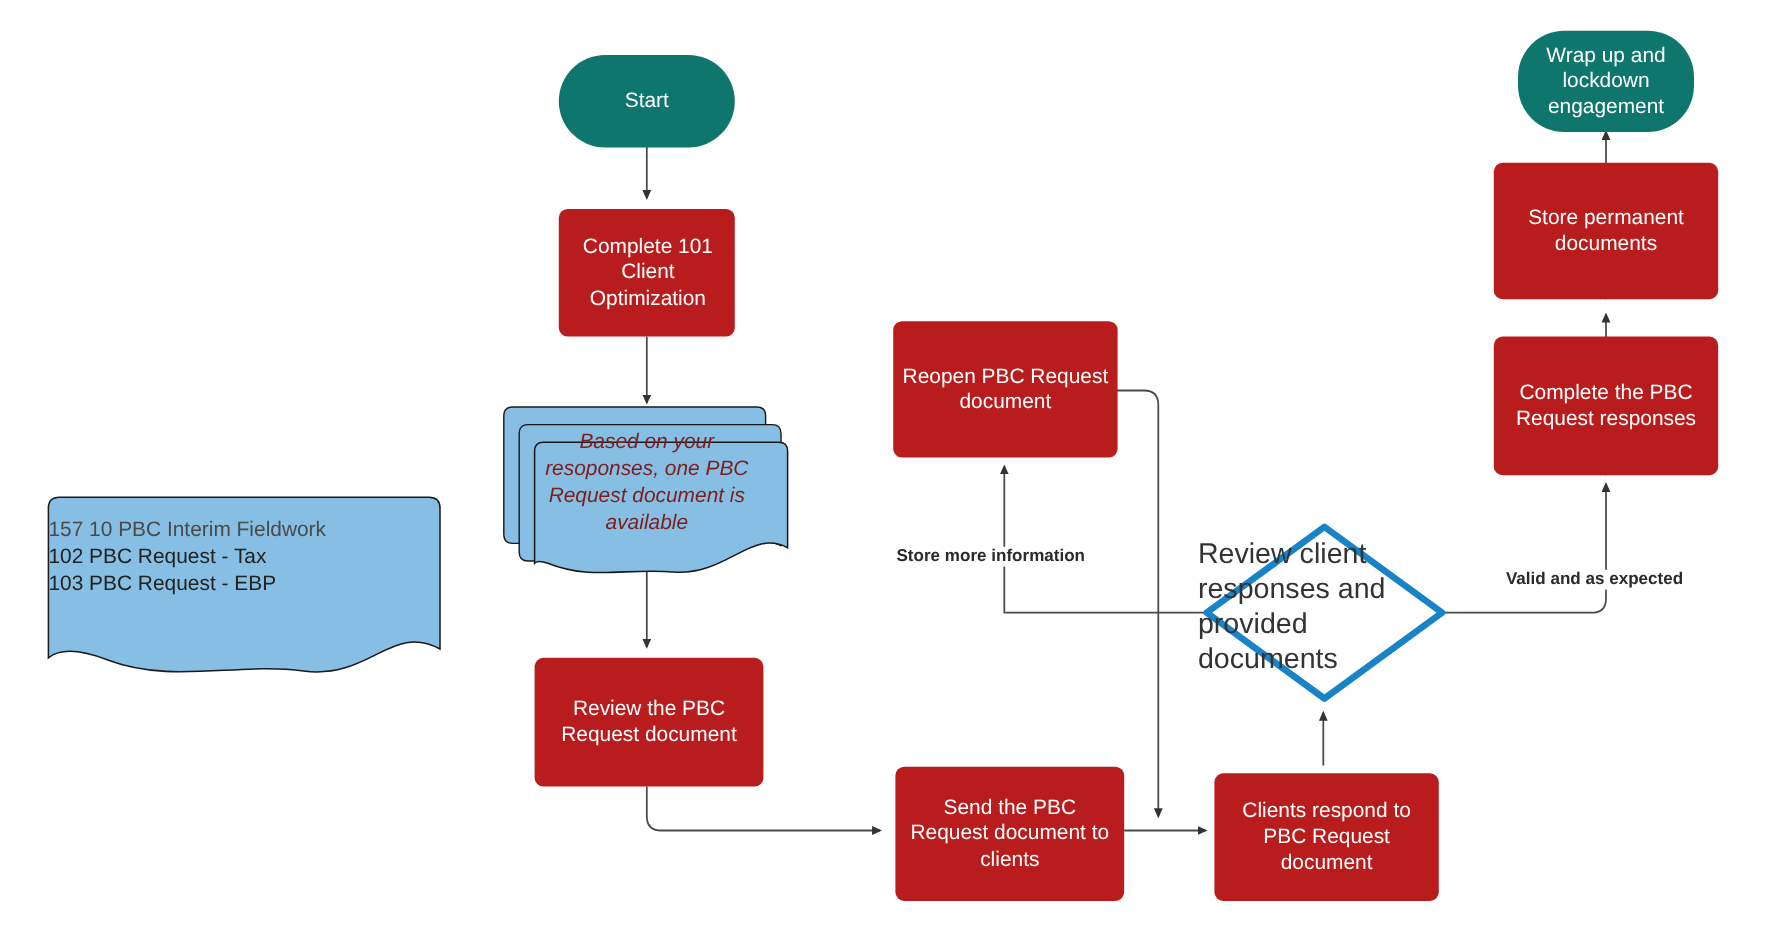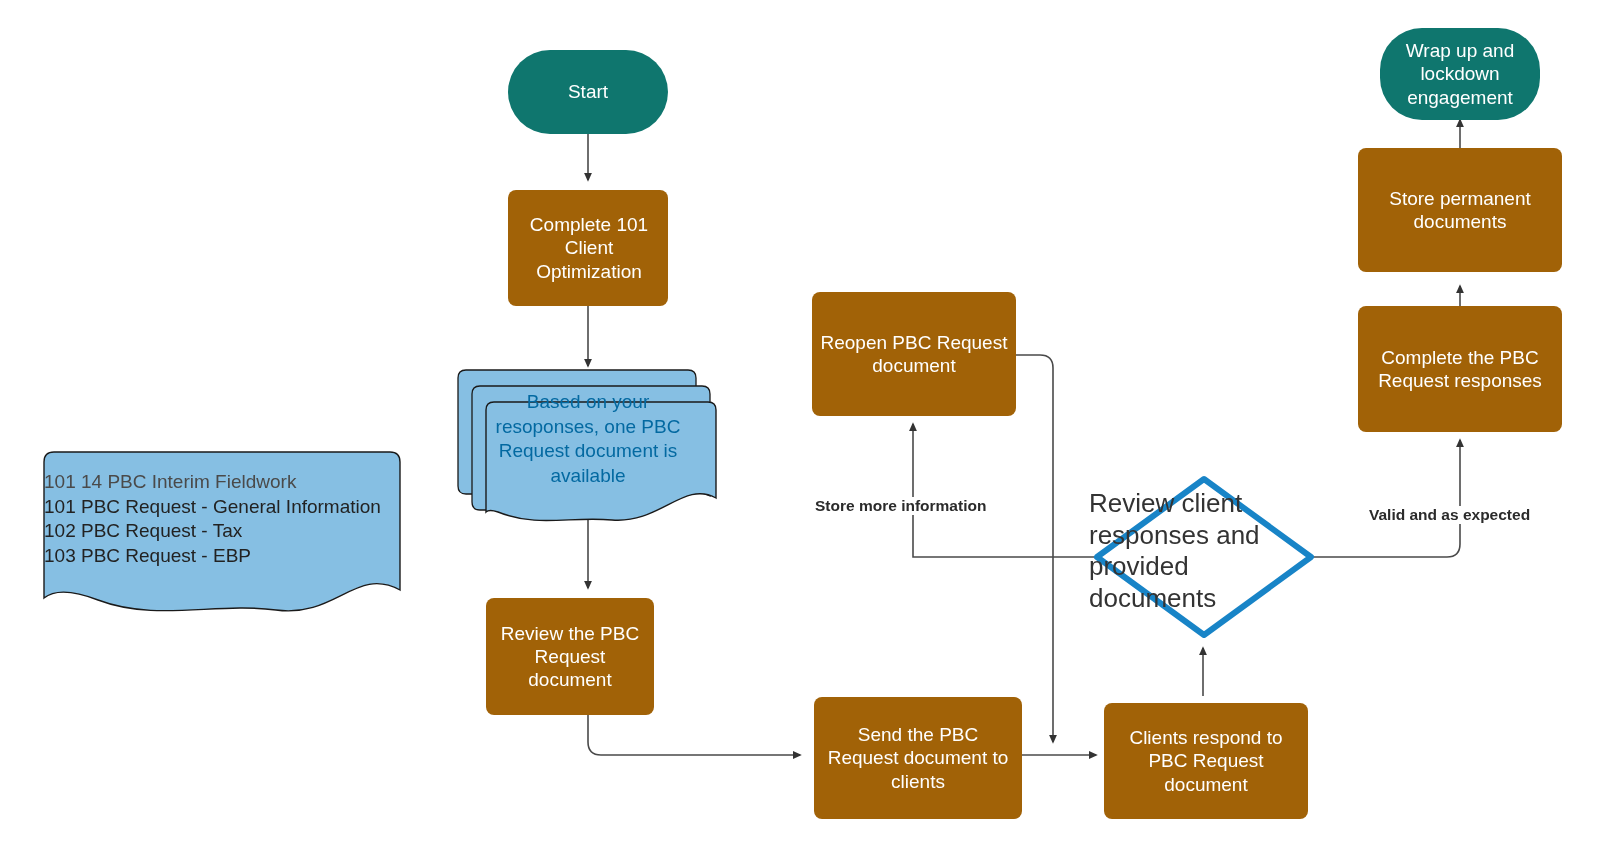--- a/index.html
+++ b/index.html
@@ -31,21 +31,21 @@
     position: absolute;
     box-sizing: border-box;
     display: flex;
     align-items: center;
     justify-content: center;
     text-align: center;
     line-height: 1.22;
     z-index: 3;
   }
   .proc {
-    background: #a16207;
+    background: #b91c1c;
     color: #ffffff;
     border-radius: 8px;
     font-size: 19px;
     padding: 4px 8px;
   }
   .terminator {
     background: #0f766e;
     color: #ffffff;
     border-radius: 42px;
     font-size: 19px;
@@ -77,21 +77,22 @@
     line-height: 1.3;
     color: #222222;
   }
   .note-text .dim {
     color: #4a4a4a;
   }
   .docstack-text {
     position: absolute;
     z-index: 5;
     font-size: 19px;
-    color: #0369a1;
+    font-style: italic;
+    color: #7f1d1d;
     text-align: center;
     line-height: 1.3;
     width: 220px;
   }
   .shape-svg {
     position: absolute;
     z-index: 2;
   }
 </style>
 </head>
@@ -131,22 +132,21 @@
     </g>
   </svg>
 
   <svg class="shape-svg" style="left:36px; top:450px;" width="372" height="170" viewBox="0 0 372 170" xmlns="http://www.w3.org/2000/svg">
     <path d="M8,12 Q8,2 18,2 L354,2 Q364,2 364,12 L364,140
              C320,116 300,168 240,160
              C180,152 120,172 62,150
              C36,140 18,140 8,148 Z" fill="#86BFE3" stroke="#1a1a1a" stroke-width="1.4"></path>
   </svg>
   <div class="note-text" style="left:44px; top:470px; width:356px;">
-    <div class="dim">101 14 PBC Interim Fieldwork</div>
-    <div>101 PBC Request - General Information</div>
+    <div class="dim">157 10 PBC Interim Fieldwork</div>
     <div>102 PBC Request - Tax</div>
     <div>103 PBC Request - EBP</div>
   </div>
 
   <svg class="shape-svg" style="left:452px; top:368px;" width="272" height="160" viewBox="0 0 272 160" xmlns="http://www.w3.org/2000/svg">
 
     <path d="M6,10 Q6,2 14,2 L236,2 Q244,2 244,10 L244,112
              C210,96 198,132 160,126 L14,126 Q6,126 6,118 Z" fill="#86BFE3" stroke="#1a1a1a" stroke-width="1.3"></path>
 
     <path d="M20,26 Q20,18 28,18 L250,18 Q258,18 258,26 L258,128
@@ -167,21 +167,21 @@
   </div>
 
   <div class="node terminator" style="left:508px; top:50px; width:160px; height:84px;">
     <span>Start</span>
   </div>
 
   <div class="node proc" style="left:508px; top:190px; width:160px; height:116px;padding-left:10px;">
     <span>Complete 101 Client Optimization</span>
   </div>
 
-  <div class="node proc" style="left:486px; top:598px; width:168px; height:117px;">
+  <div class="node proc" style="left:486px; top:598px; width:208px; height:117px;">
     <span>Review the PBC Request document</span>
   </div>
 
   <div class="node proc" style="left:814px; top:697px; width:208px; height:122px;">
     <span>Send the PBC Request document to clients</span>
   </div>
 
   <div class="node proc" style="left:1104px; top:703px; width:204px; height:116px;">
     <span>Clients respond to PBC Request document</span>
   </div>
@@ -197,15 +197,15 @@
   <div class="node proc" style="left:1358px; top:148px; width:204px; height:124px;">
     <span>Store permanent documents</span>
   </div>
 
   <div class="node terminator" style="left:1380px; top:28px; width:160px; height:92px;">
     <span>Wrap up and lockdown engagement</span>
   </div>
 
   <div class="edge-label" style="left:812px; top:497px;">Store more information</div>
 
-  <div class="edge-label" style="left:1366px; top:506px;">Valid and as expected</div>
+  <div class="edge-label" style="left:1366px; top:518px;">Valid and as expected</div>
 
 </div>
 
 </body></html>

